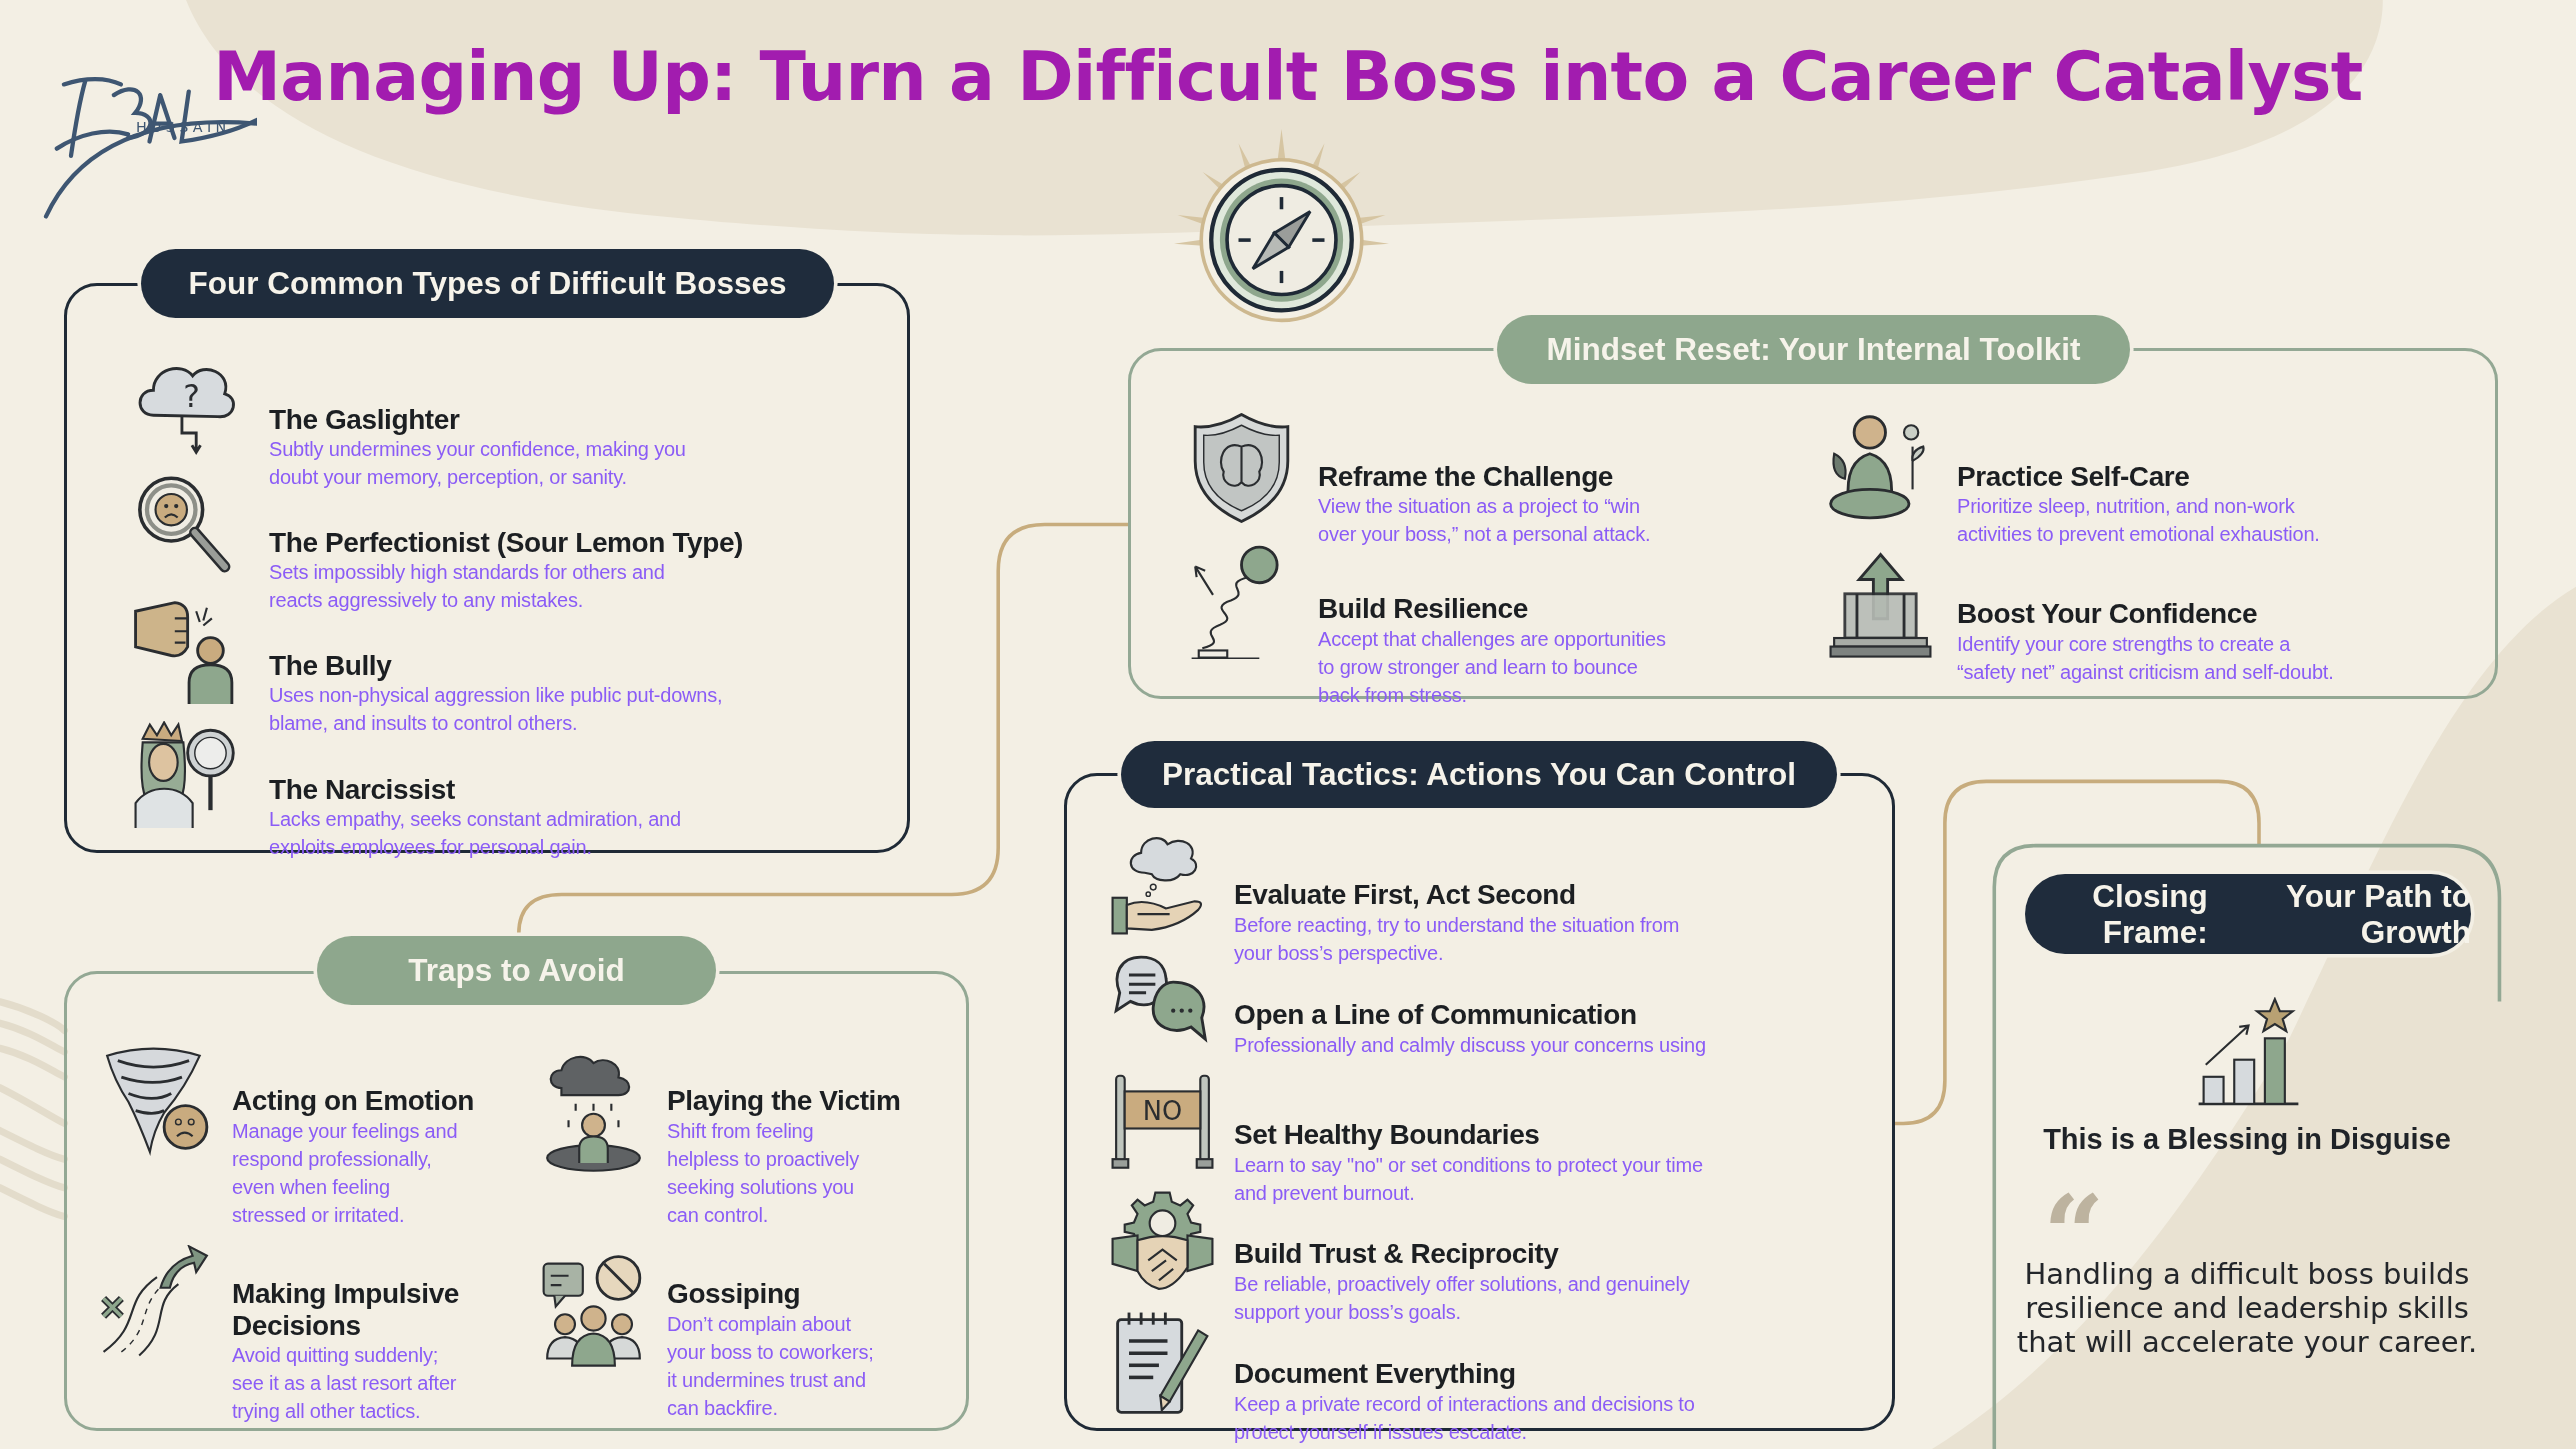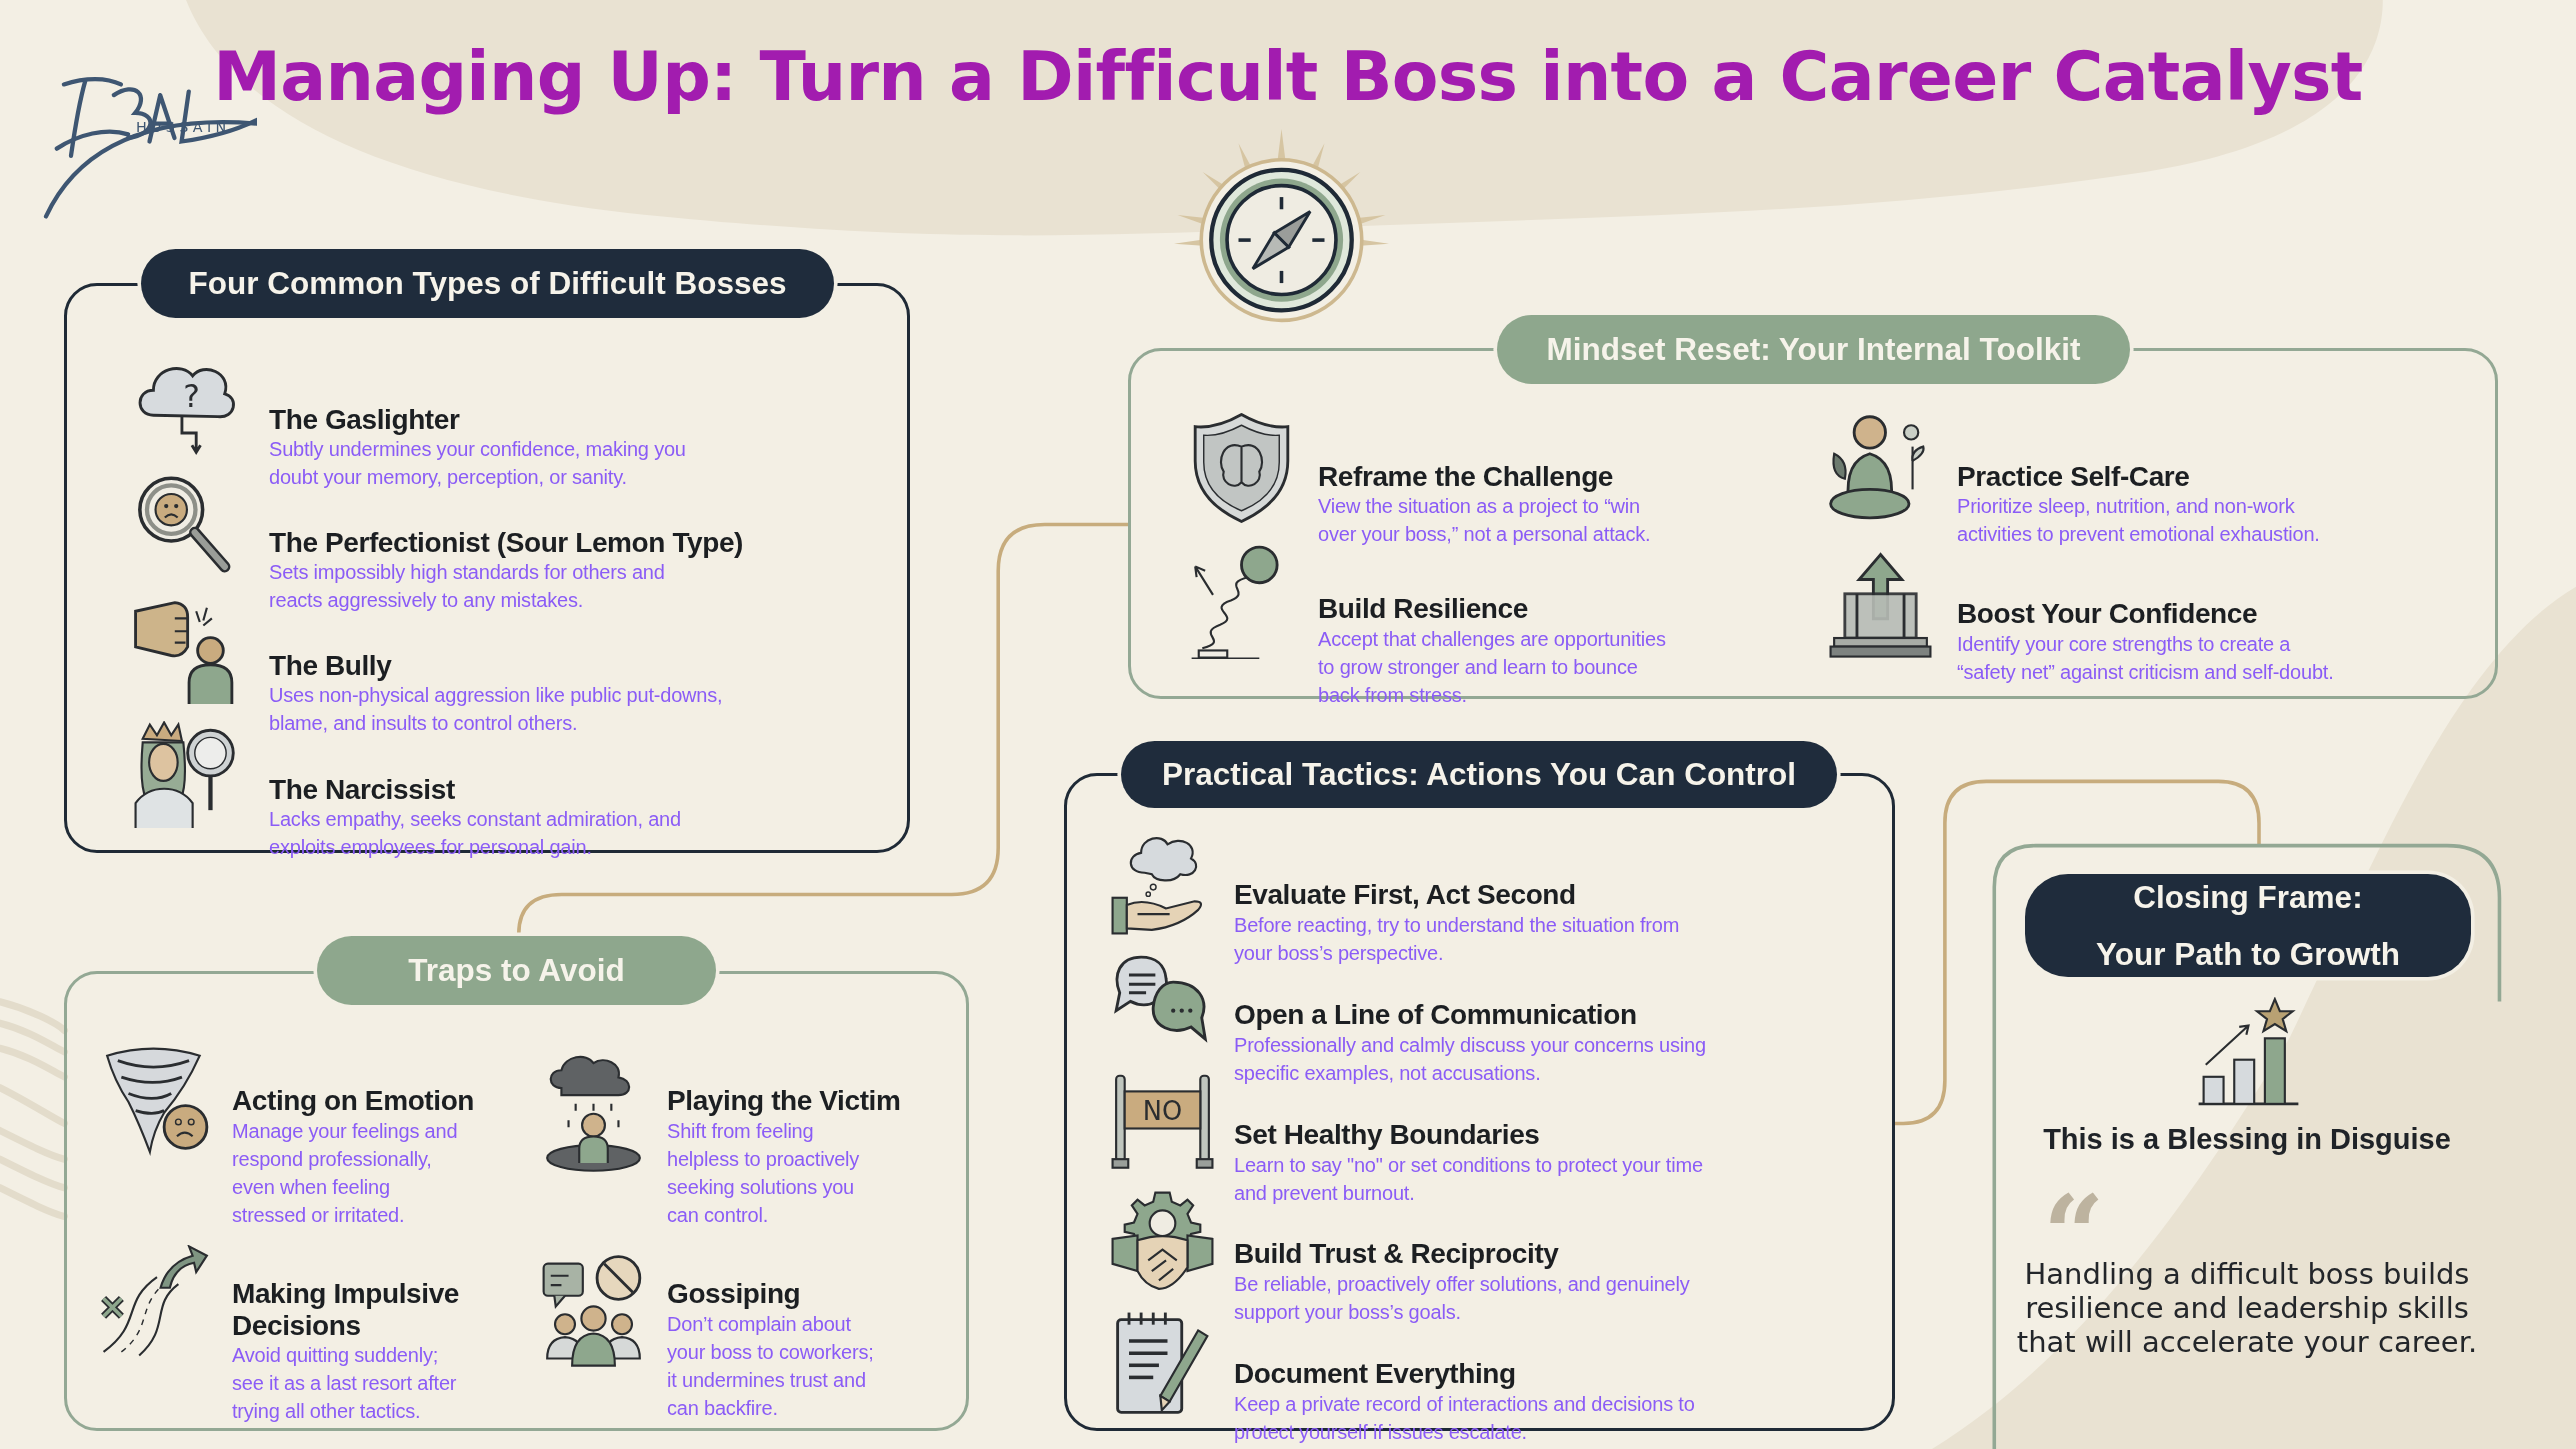--- a/index.html
+++ b/index.html
@@ -371,21 +371,20 @@
     <path d="M45 10 C 15 10, 5 35, 15 60 L 10 85 L 30 72 C 55 85, 85 70, 80 40 C 78 20, 65 10, 45 10 Z" fill="#d6dadd" stroke="#2a2d30" stroke-width="4"></path>
     <path d="M28 35 L65 35 M28 48 L65 48 M28 60 L52 60" stroke="#2a2d30" stroke-width="4"></path>
     <path d="M90 45 C 125 45, 140 70, 130 95 L 135 125 L 115 108 C 90 120, 60 108, 62 80 C 64 60, 75 45, 90 45 Z" fill="#8ea78d" stroke="#2a2d30" stroke-width="4"></path>
     <circle cx="90" cy="85" r="3" fill="#2a2d30"></circle>
       <circle cx="102" cy="85" r="3" fill="#2a2d30"></circle>
       <circle cx="114" cy="85" r="3" fill="#2a2d30"></circle>
   </svg>
   <div class="txt" style="left:125px;top:2.1px;">
     <h3>Open a Line of Communication</h3>
     <p>Professionally and calmly discuss your concerns using</p>
-    <p>specific examples, not accusations.</p>
   </div>
 </div>
 
 <div class="item" style="left:1109px;top:1070px;width:773px;height:107px;">
   <svg class="icon" width="107" height="107" viewBox="0 0 150 150">
     <rect x="10" y="8" width="12" height="120" rx="5" fill="#c0c6be" stroke="#2a2d30" stroke-width="3"></rect>
     <rect x="128" y="8" width="12" height="120" rx="5" fill="#c0c6be" stroke="#2a2d30" stroke-width="3"></rect>
     <rect x="5" y="125" width="22" height="12" fill="#9a9f9a" stroke="#2a2d30" stroke-width="3"></rect>
     <rect x="123" y="125" width="22" height="12" fill="#9a9f9a" stroke="#2a2d30" stroke-width="3"></rect>
     <rect x="22" y="30" width="106" height="52" fill="#c9ab7f" stroke="#2a2d30" stroke-width="3"></rect>
@@ -435,21 +434,21 @@
   <div class="txt" style="left:125px;top:2.1px;">
     <h3>Document Everything</h3>
     <p>Keep a private record of interactions and decisions to</p>
     <p>protect yourself if issues escalate.</p>
   </div>
 </div>
 
 <svg class="abs" width="587" height="644" style="left:1982px;top:837px;z-index:2;" fill="none" viewBox="0 0 820 900">
   <path d="M17 900 L17 70 Q17 12 75 12 L650 12 Q723 12 723 85 L723 230" stroke="#93a894" stroke-width="5"></path>
 </svg>
-<div class="pill dark" style="left:2025px;top:874px;width:446px;height:103px;flex-direction:column;line-height:36px;gap:21px;">
+<div class="pill dark" style="left:2025px;top:874px;width:446px;height:80px;flex-direction:row;line-height:36px;gap:21px;">
   <span>Closing Frame:</span>
   <span>Your Path to Growth</span>
 </div>
 
 <svg class="abs" width="107" height="114" viewBox="0 0 150 160" style="left:2195px;top:997px;z-index:3;">
   <line x1="5" y1="150" x2="145" y2="150" stroke="#2a2d30" stroke-width="4"></line>
   <rect x="12" y="112" width="28" height="38" fill="#d6dadd" stroke="#2a2d30" stroke-width="3"></rect>
   <rect x="55" y="88" width="28" height="62" fill="#d6dadd" stroke="#2a2d30" stroke-width="3"></rect>
   <rect x="98" y="58" width="28" height="92" fill="#8ea78d" stroke="#2a2d30" stroke-width="3"></rect>
   <path d="M15 95 L75 40 M62 42 L75 40 L72 53" fill="none" stroke="#2a2d30" stroke-width="3"></path>

